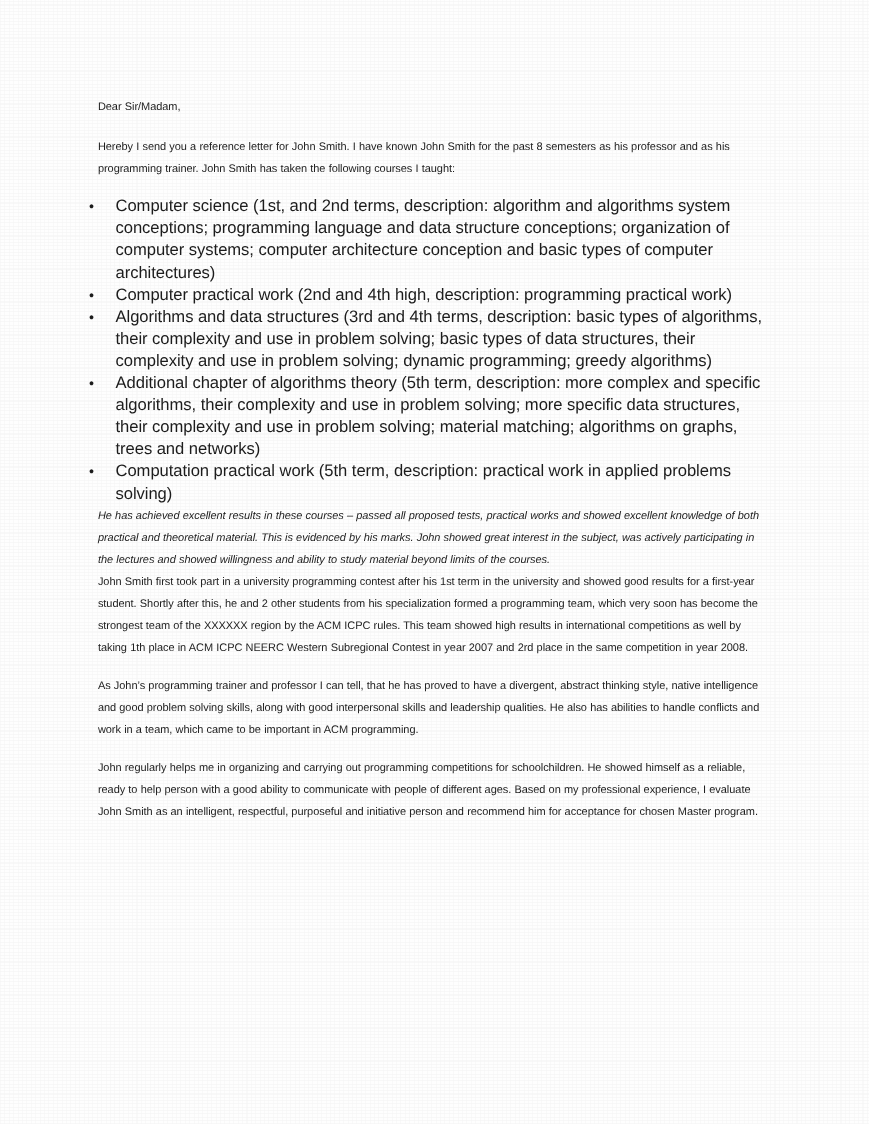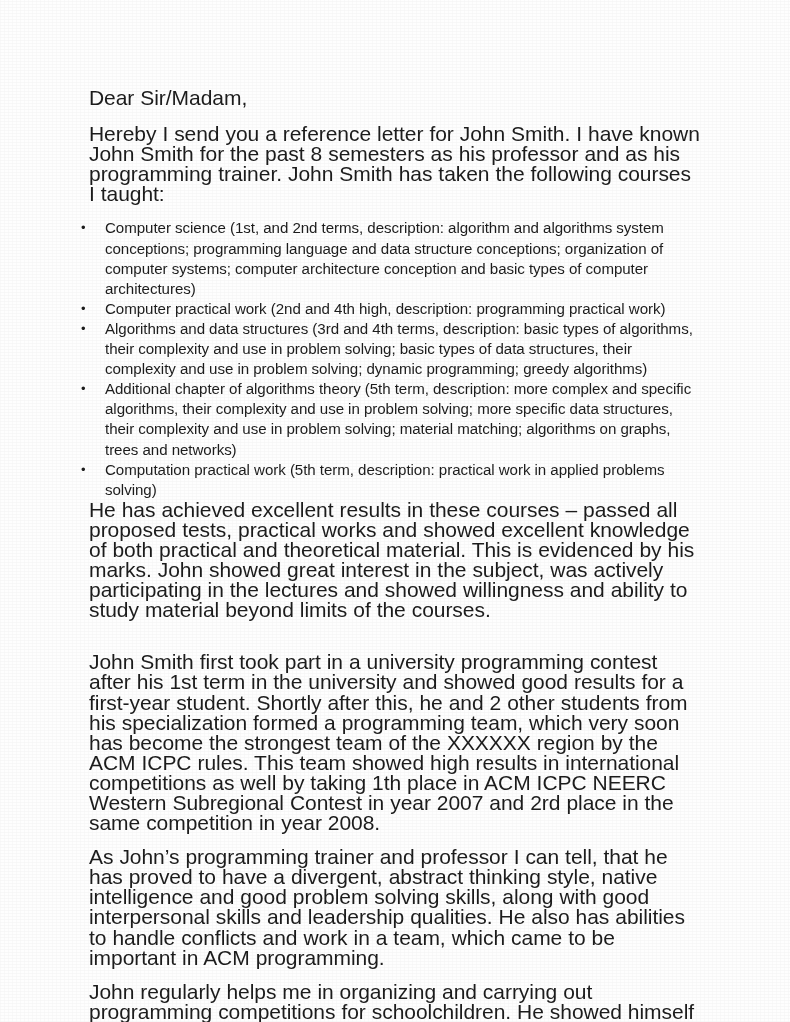--- a/index.html
+++ b/index.html
@@ -37,35 +37,36 @@
   }
 
   #letter-body {
     position: absolute;
     left: 89px;
     top: 88px;
     width: 612px;
   }
 
   .para {
-    font-size: 21px;
+    font-size: 10px;
     line-height: 20.1px;
     margin: 0 0 14px 0;
     text-align: left;
     letter-spacing: -0.05px;
     word-spacing: 0.2px;
   }
 
   .para.salutation {
     margin-bottom: 16px;
   }
 
   .para.after-list {
     margin-top: 0;
-    margin-bottom: 32px;
+    margin-bottom: 0;
+    font-style: italic;
   }
 
   ul.course-list {
     list-style: none;
     margin: 0 0 0 0;
     padding: 0;
   }
 
   ul.course-list li {
     position: relative;

